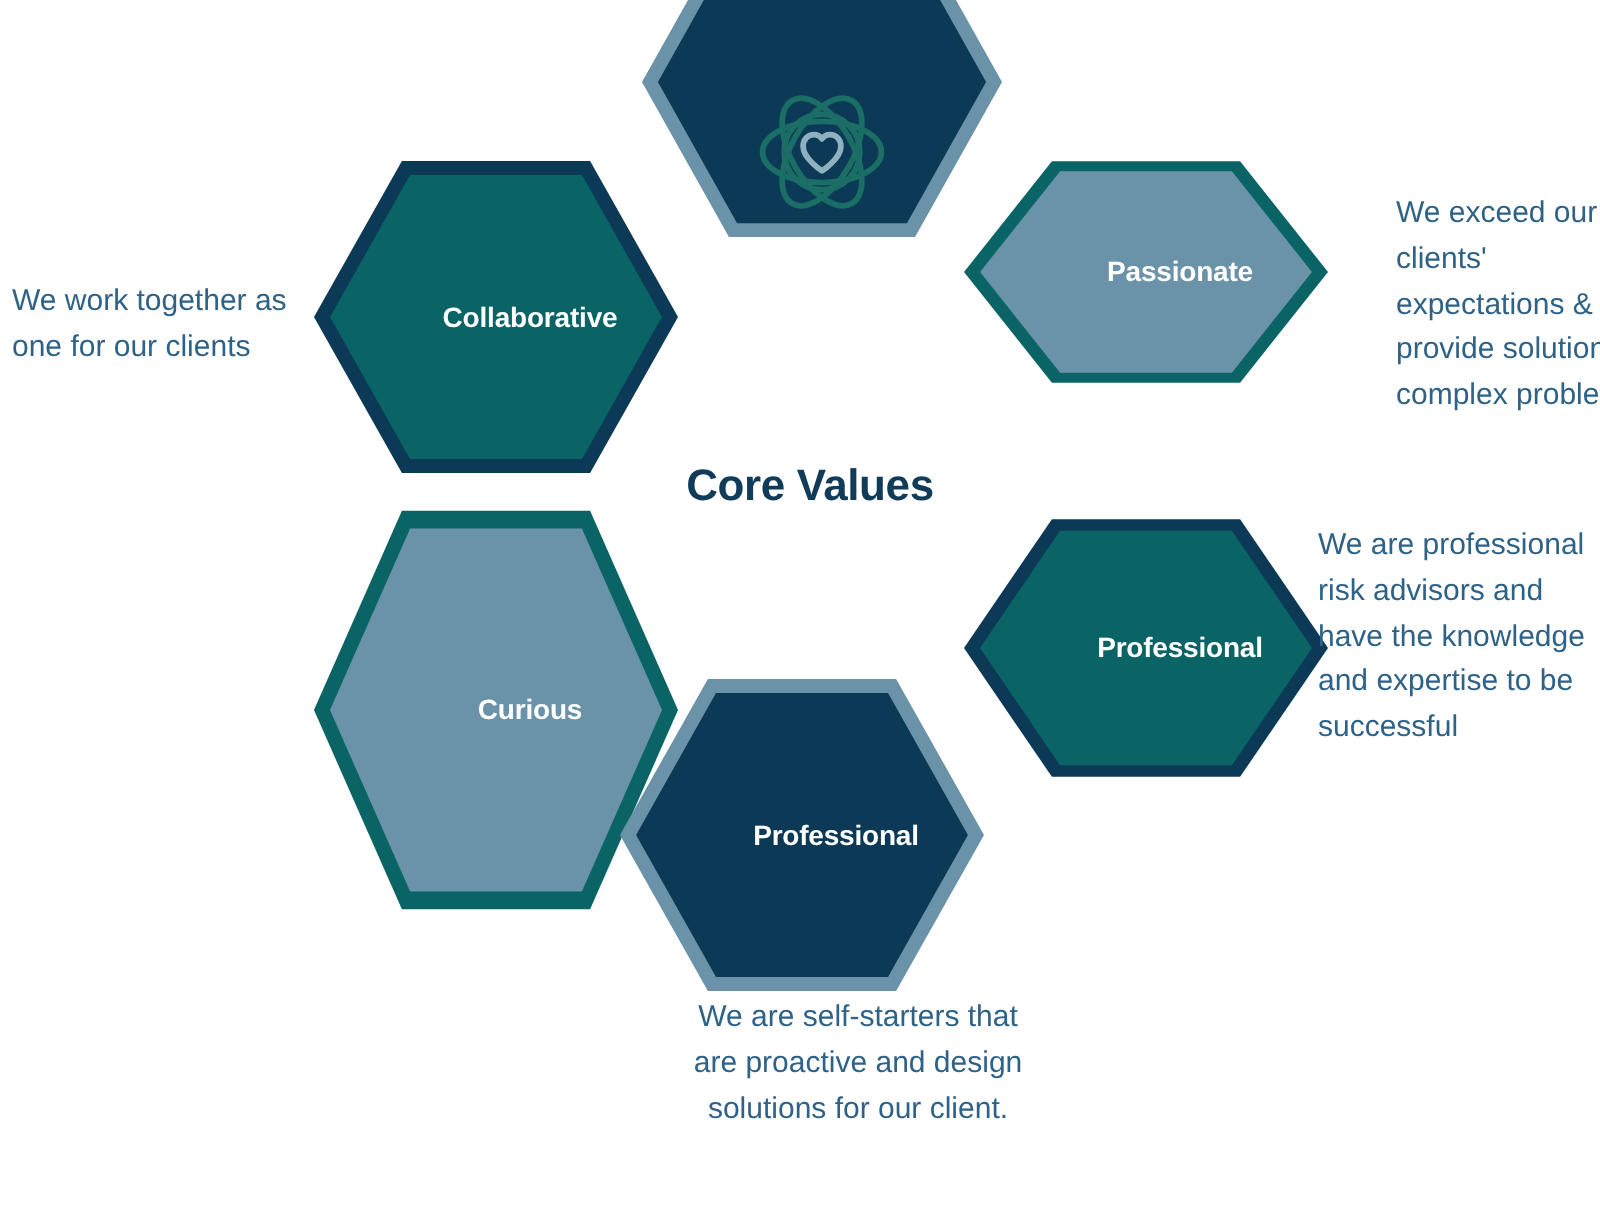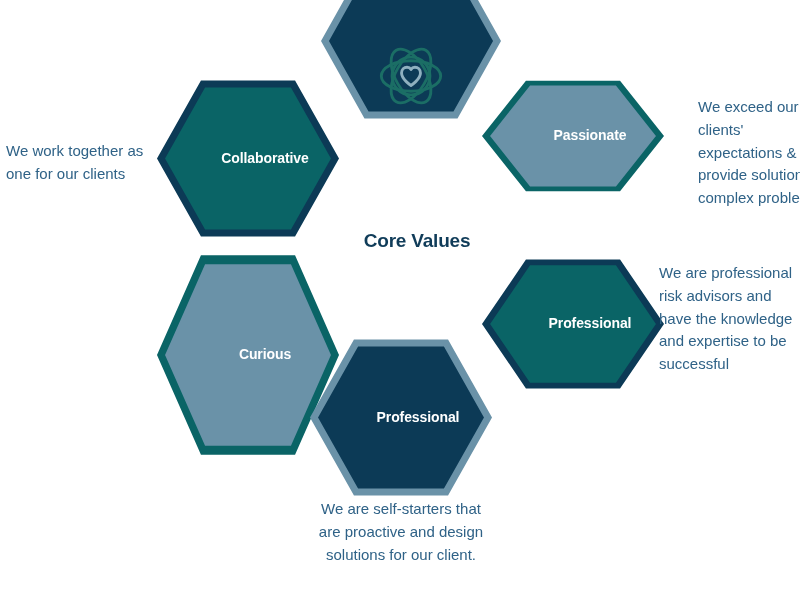--- a/index.html
+++ b/index.html
@@ -61,40 +61,40 @@
     top: 31px;
     width: 90px;
     height: 90px;
     pointer-events: none;
   }
   #center-icon svg { display: block; width: 100%; height: 100%; }
 
   
   #core-values-title {
     position: absolute;
-    left: 312px;
+    left: 300px;
     top: 230px;
     width: 210px;
     text-align: center;
-    font-size: 19px;
+    font-size: 22px;
     font-weight: bold;
     color: #103C59;
     letter-spacing: -0.2px;
   }
 
   
   .desc {
     position: absolute;
     color: #2F6287;
     font-size: 15px;
     line-height: 1.52;
   }
   .desc.right-align { text-align: left; margin-top: 18px; }
   .desc.left-align  { text-align: left; }
-  .desc.center-align{ text-align: center; }
+  .desc.center-align{ text-align: center; margin-left: 28px; }
 
   #desc-collaborative { left: 6px;  top: 122px; width: 142px; }
   #desc-curious       { left: 6px;  top: 270px; width: 142px; }
   #desc-passionate    { left: 698px; top: 96px; width: 132px; }
   #desc-professional  { left: 659px; top: 262px; width: 138px; }
   #desc-resourceful   { left: 316px; top: 498px; width: 170px; }
 </style>
 </head>
 <body>
 

